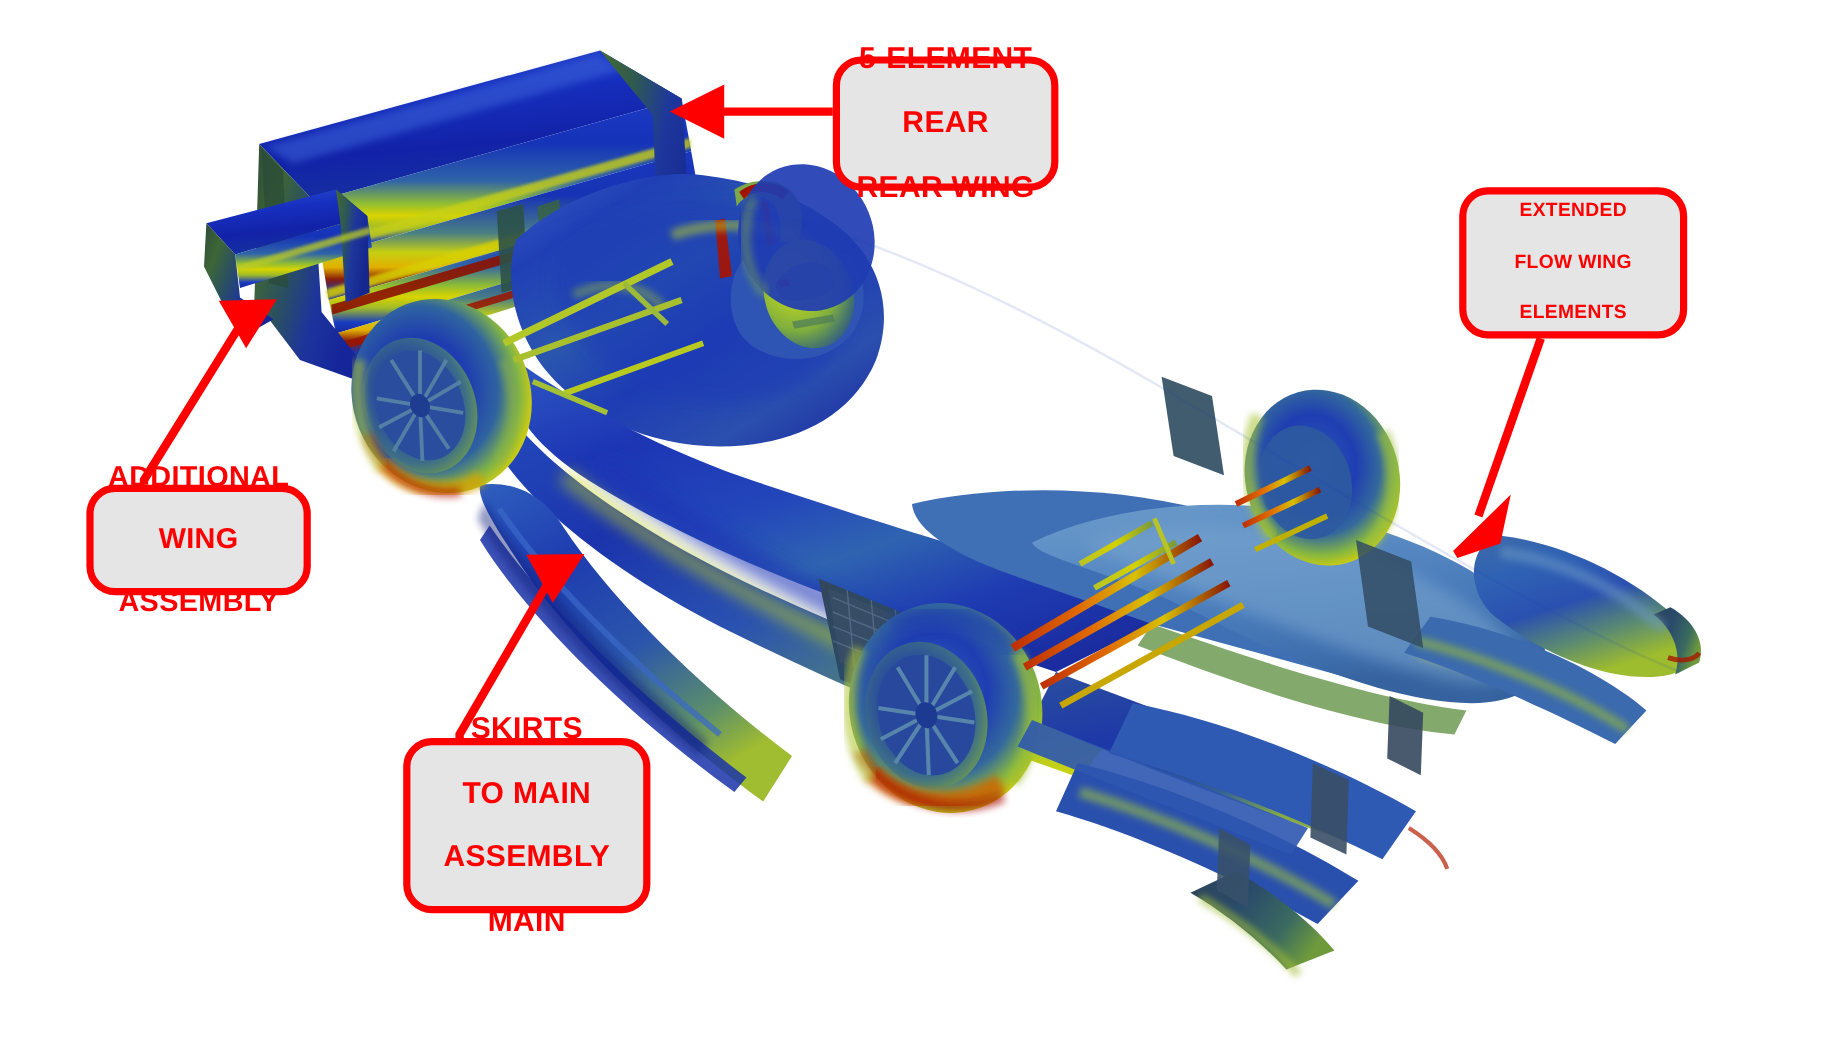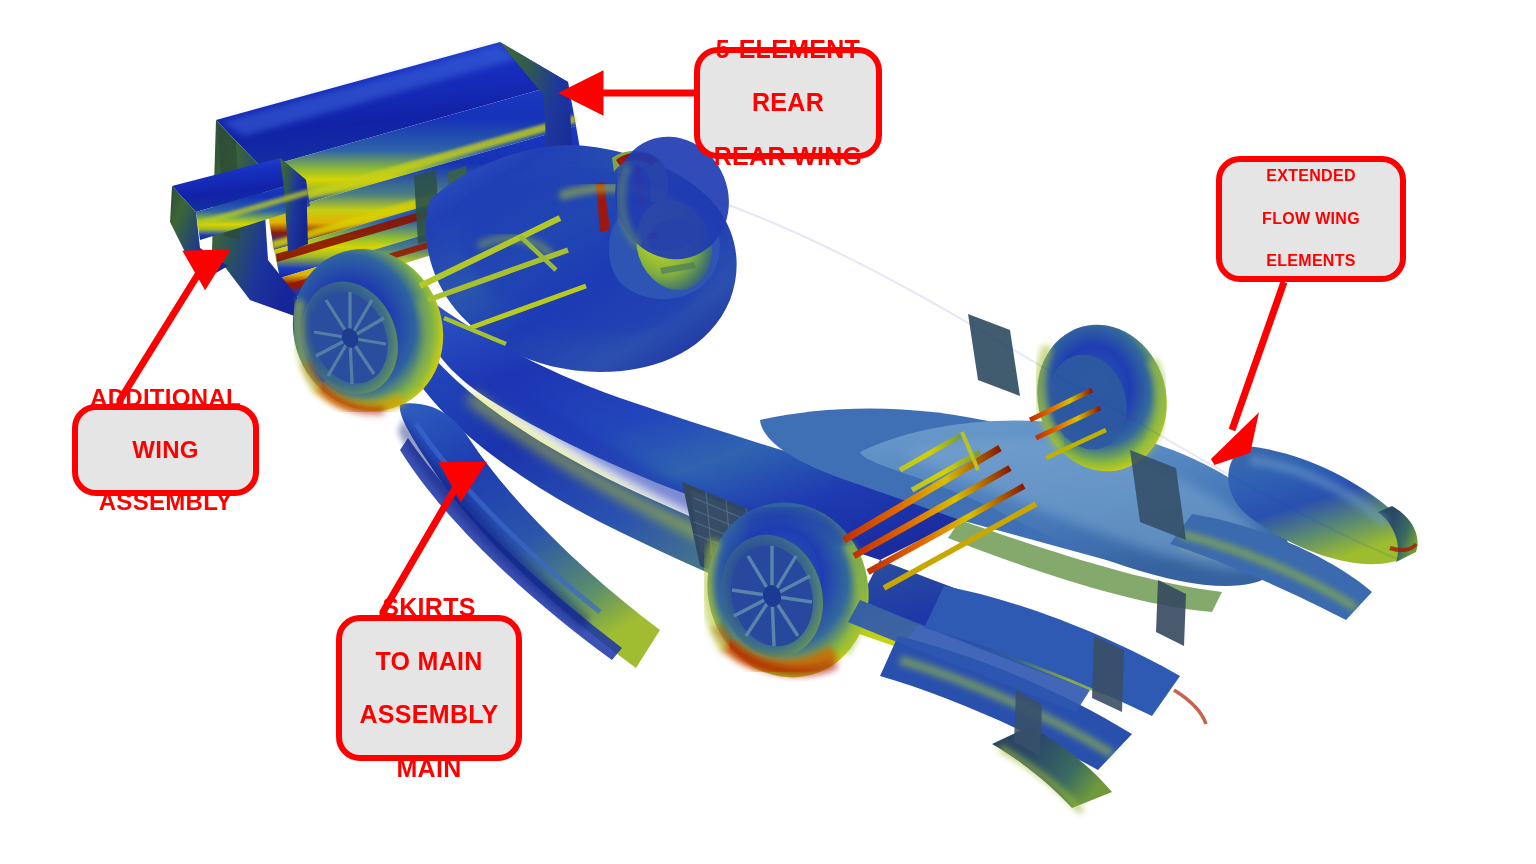--- a/index.html
+++ b/index.html
@@ -55,21 +55,21 @@
   }
   #callout-front-wing {
     left: 1216px; top: 156px; width: 190px; height: 126px;
     font-size: 16px;
   }
   #callout-additional-wing {
     left: 72px; top: 404px; width: 187px; height: 92px;
     font-size: 24px;
   }
   #callout-skirts {
-    left: 336px; top: 615px; width: 186px; height: 146px;
+    left: 336px; top: 615px; width: 206px; height: 146px;
     font-size: 25px;
   }
   #annotations-svg {
     position: absolute;
     left: 0; top: 0;
     width: 1536px;
     height: 864px;
     z-index: 20;
     pointer-events: none;
   }

